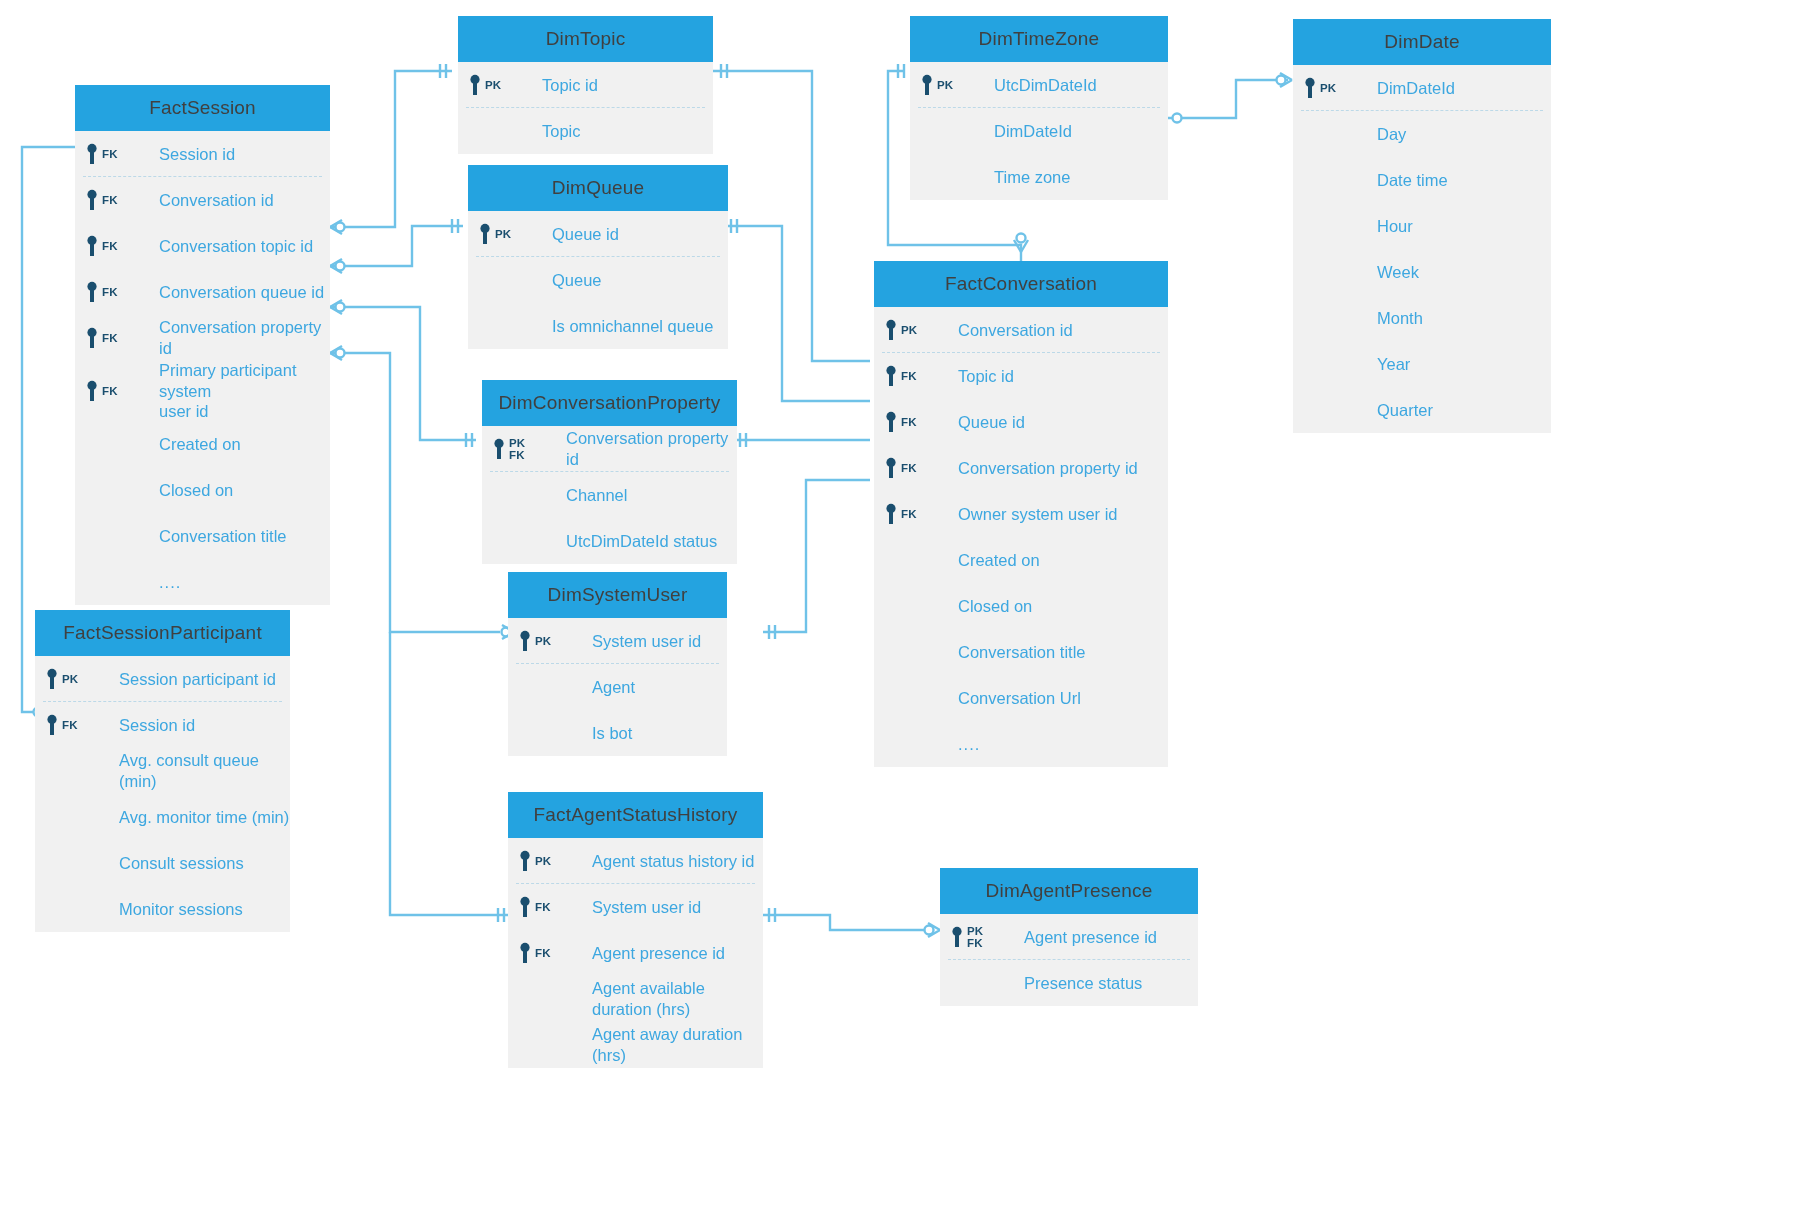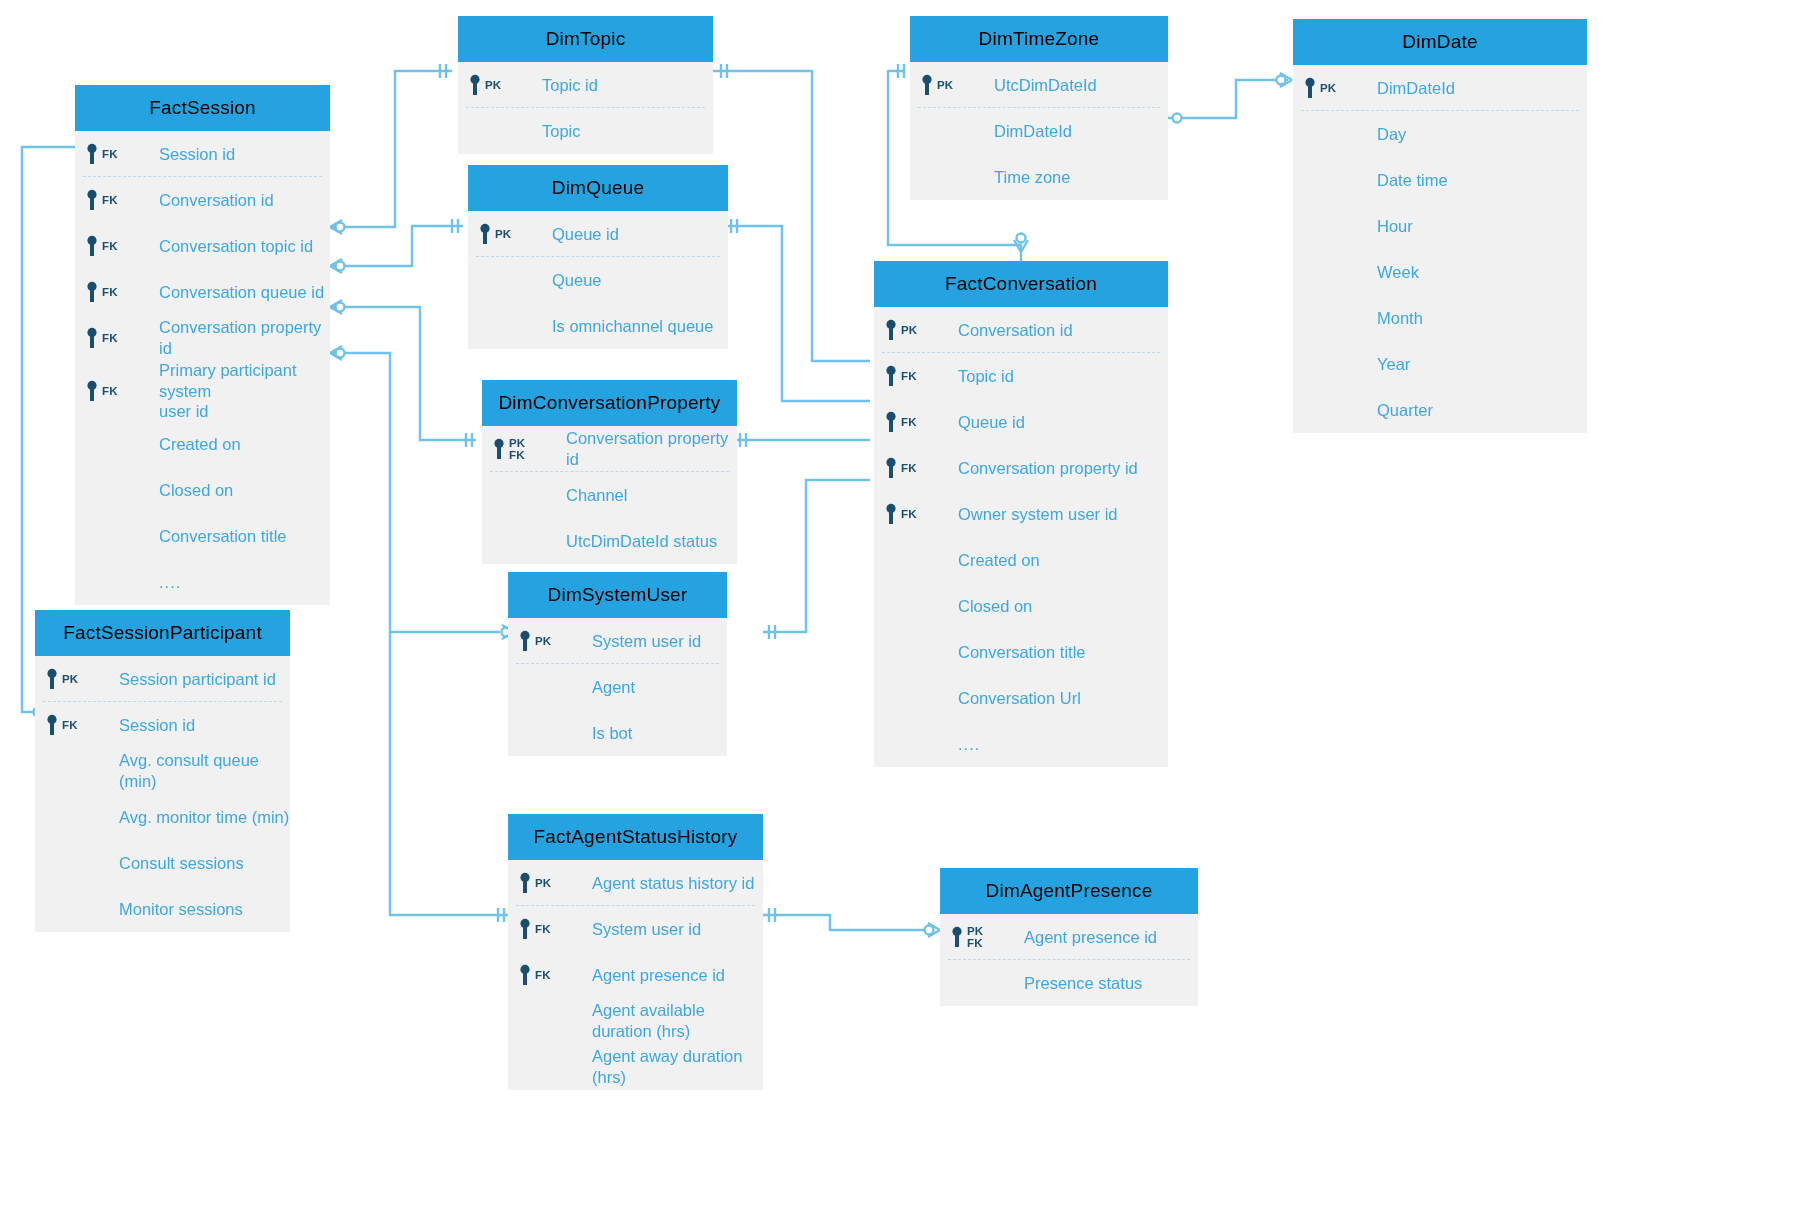--- a/index.html
+++ b/index.html
@@ -10,21 +10,21 @@
   #canvas{position:absolute;left:0;top:0;width:1800px;height:1229px;}
   #links{position:absolute;left:0;top:0;width:1800px;height:1229px;pointer-events:none;}
 
   .entity{
     position:absolute;
     background:#f1f1f1;
     box-sizing:border-box;
   }
   .entity-header{
     background:#24a3e0;
-    color:#000000;
+    color:#404040;
     text-align:center;
     font-size:19px;
     letter-spacing:.2px;
     line-height:46px;
     height:46px;
     white-space:nowrap;
     overflow:hidden;
   }
   .attr{
     position:relative;
@@ -415,21 +415,21 @@
       </div>
       <div class="attr">
         <div class="keycell"></div>
         <div class="attr-label">Agent</div>
       </div>
       <div class="attr">
         <div class="keycell"></div>
         <div class="attr-label">Is bot</div>
       </div>
     </div>
-    <div class="entity" style="left: 508px; top: 814px; width: 255px;">
+    <div class="entity" style="left: 508px; top: 792px; width: 255px;">
       <div class="entity-header">FactAgentStatusHistory</div>
       <div class="attr">
         <div class="keycell">
           <span class="keyglyph">
             <svg width="15" height="22" viewBox="0 0 15 22">
               <circle cx="7" cy="5.4" r="4.6" fill="#1a4e6e"></circle>
               <rect x="5" y="7" width="4" height="14" fill="#1a4e6e"></rect>
             </svg>
           </span>
           <span class="keytag">PK</span>
@@ -594,21 +594,21 @@
           </span>
         </div>
         <div class="attr-label">Agent presence id</div>
         <span class="pk-sep"></span>
       </div>
       <div class="attr">
         <div class="keycell"></div>
         <div class="attr-label">Presence status</div>
       </div>
     </div>
-    <div class="entity" style="left: 1293px; top: 19px; width: 294px;">
+    <div class="entity" style="left: 1293px; top: 19px; width: 258px;">
       <div class="entity-header">DimDate</div>
       <div class="attr">
         <div class="keycell">
           <span class="keyglyph">
             <svg width="15" height="22" viewBox="0 0 15 22">
               <circle cx="7" cy="5.4" r="4.6" fill="#1a4e6e"></circle>
               <rect x="5" y="7" width="4" height="14" fill="#1a4e6e"></rect>
             </svg>
           </span>
           <span class="keytag">PK</span>

